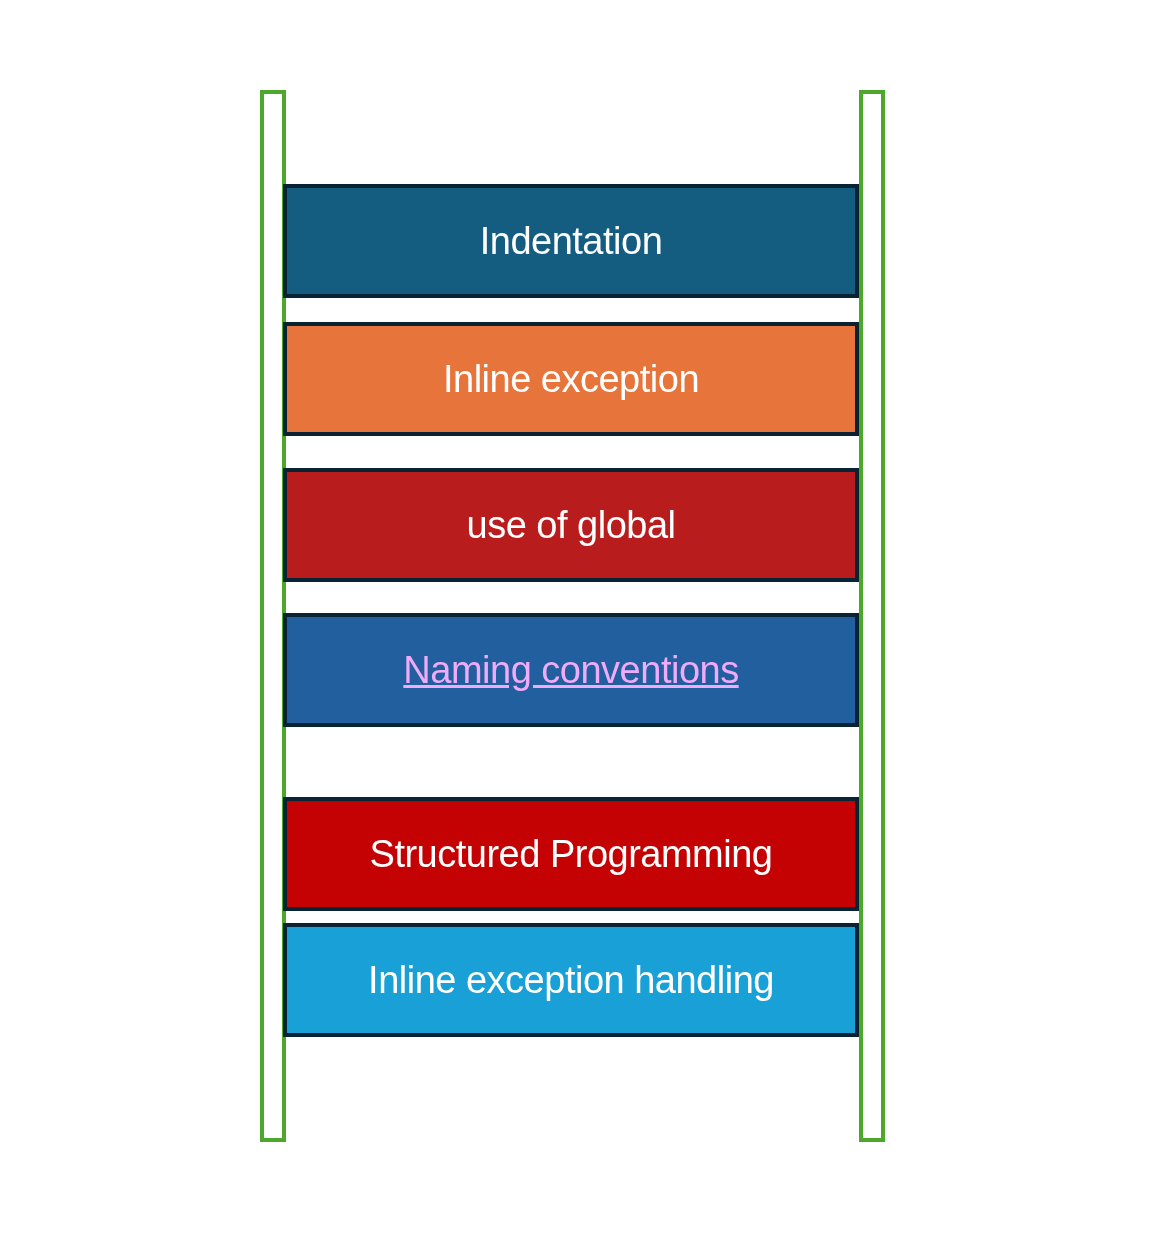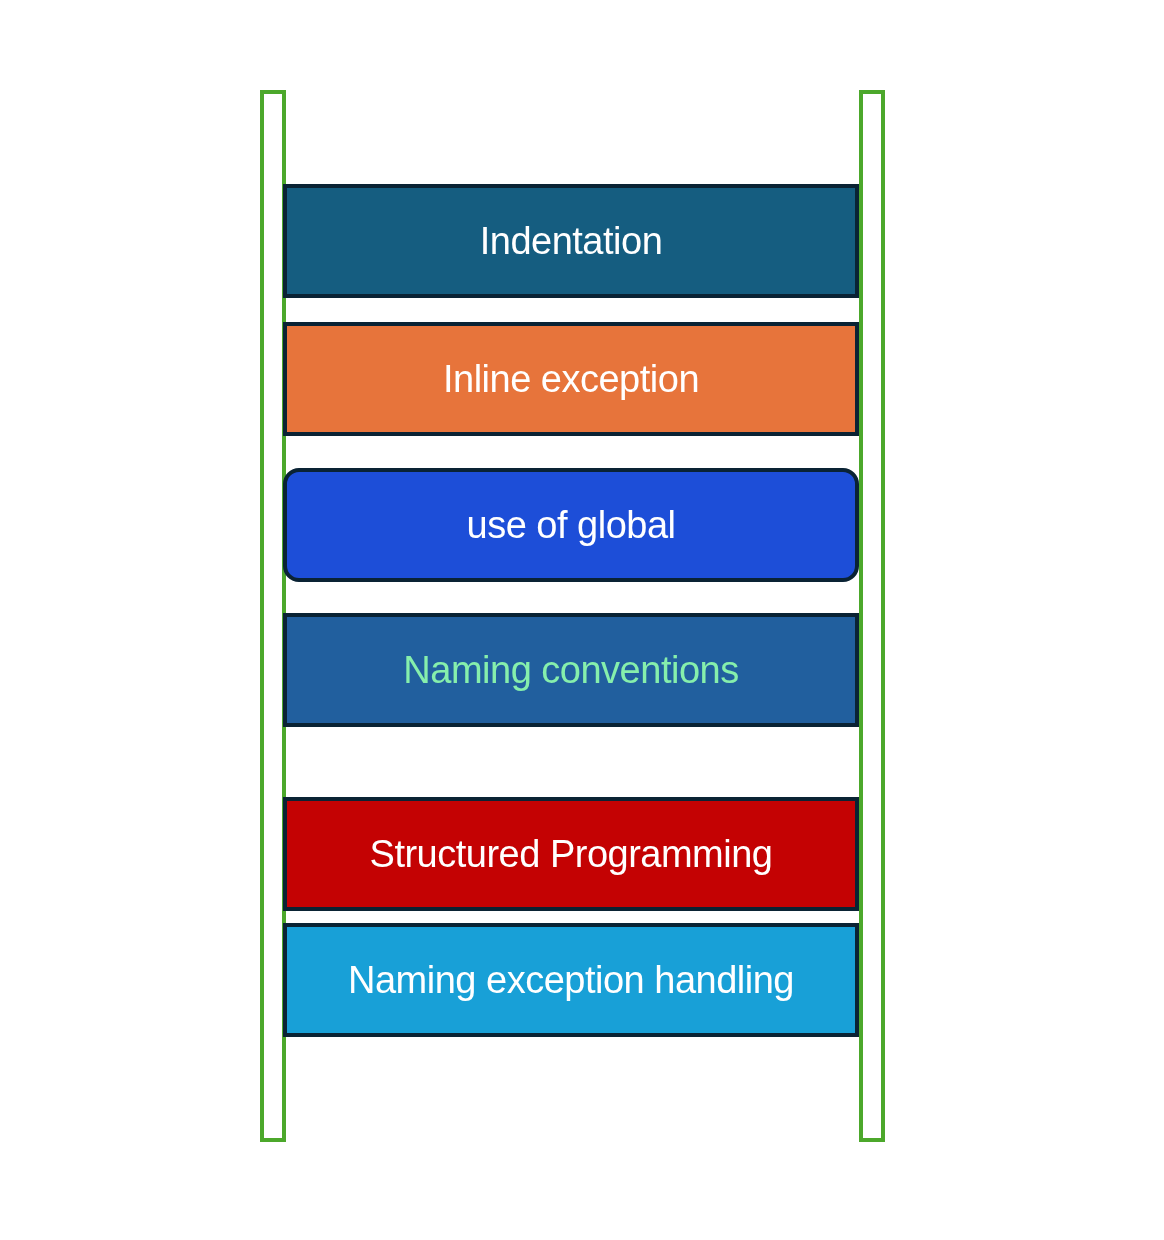--- a/index.html
+++ b/index.html
@@ -64,29 +64,29 @@
   <div class="rail rail-right" style="border-color: rgb(76, 168, 43); background-color: rgb(255, 255, 255);"></div>
 
   <div class="rung rung-0" style="background-color: rgb(21, 93, 128); border-color: rgb(10, 35, 52);">
     <span class="rung-label" style="color: rgb(255, 255, 255);">Indentation</span>
   </div>
 
   <div class="rung rung-1" style="background-color: rgb(231, 116, 59); border-color: rgb(10, 35, 52);">
     <span class="rung-label" style="color: rgb(255, 255, 255);">Inline exception</span>
   </div>
 
-  <div class="rung rung-2" style="background-color: #1d4ed8; border-color: rgb(10, 35, 52); border-radius: 16px;">
+  <div class="rung rung-2" style="background-color: #b91c1c; border-color: rgb(10, 35, 52);">
     <span class="rung-label" style="color: rgb(255, 255, 255);">use of global</span>
   </div>
 
   <div class="rung rung-3" style="background-color: rgb(33, 95, 158); border-color: rgb(10, 35, 52);">
-    <span class="rung-label" style="color: #86efac;">Naming conventions</span>
+    <span class="rung-label" style="color: #f0abfc; text-decoration: underline;">Naming conventions</span>
   </div>
 
   <div class="rung rung-4" style="background-color: rgb(196, 2, 3); border-color: rgb(10, 35, 52); margin-top: 40px;">
     <span class="rung-label" style="color: rgb(255, 255, 255);">Structured Programming</span>
   </div>
 
   <div class="rung rung-5" style="background-color: rgb(24, 160, 215); border-color: rgb(10, 35, 52);">
-    <span class="rung-label" style="color: rgb(255, 255, 255);">Naming exception handling</span>
+    <span class="rung-label" style="color: rgb(255, 255, 255);">Inline exception handling</span>
   </div>
 
 </div>
 
 </body></html>

